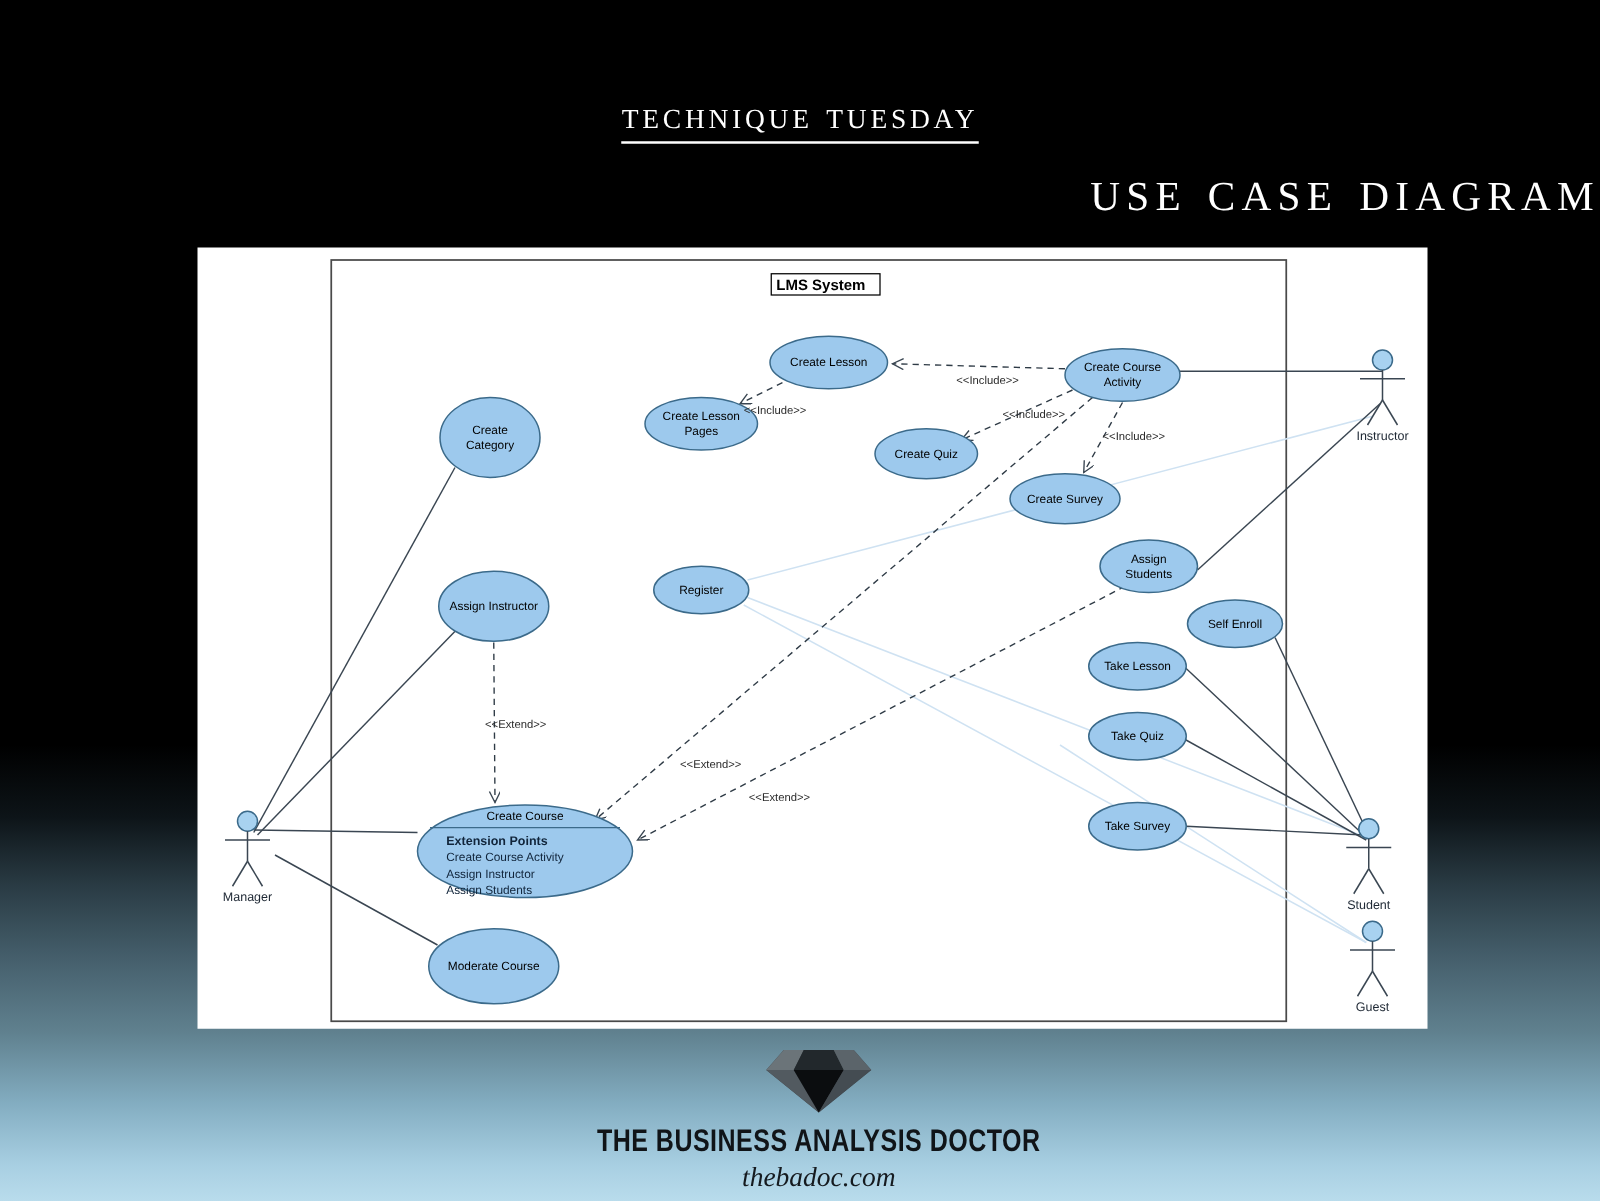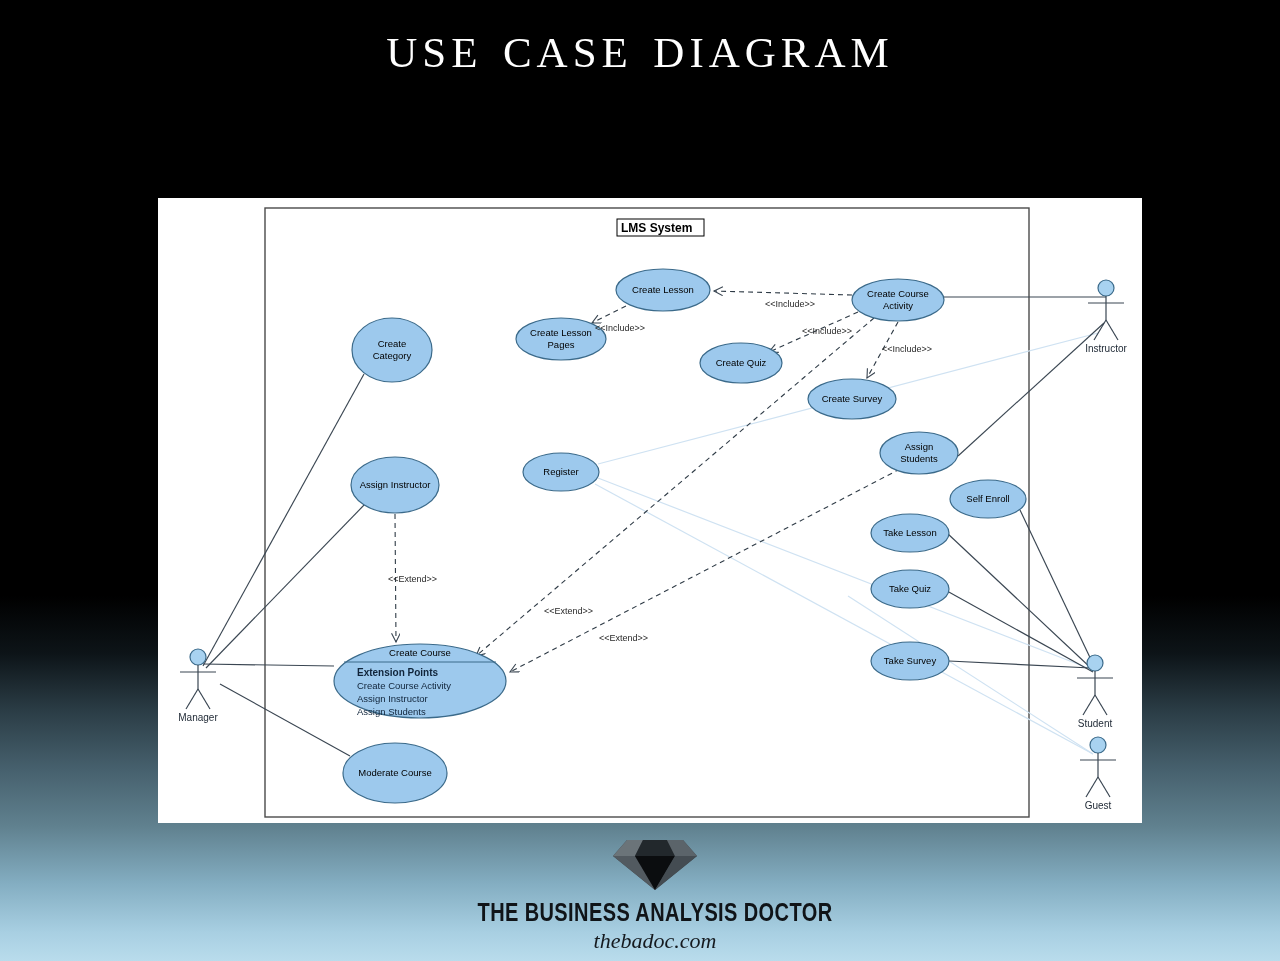--- a/index.html
+++ b/index.html
@@ -20,23 +20,23 @@
   .title-wrap{position:absolute;left:0;top:0;width:1280px;text-align:center;}
   .t-small{
     font-family:"Liberation Serif","DejaVu Serif",serif;
     color:#ffffff;font-size:31px;letter-spacing:3px;
     font-variant:small-caps;text-transform:lowercase;
     display:inline-block;margin-top:76px;
     border-bottom:2px solid #ffffff;padding-bottom:4px;line-height:1.05;
   }
   .t-big{
     font-family:"Liberation Serif","DejaVu Serif",serif;
-    color:#ffffff;font-size:62px;letter-spacing:5px;
+    color:#ffffff;font-size:47px;letter-spacing:5px;
     font-variant:small-caps;text-transform:lowercase;
-    display:block;margin-top:14px;line-height:1.05;
+    display:block;margin-top:14px;line-height:1.05;text-align:right;
   }
 
   
   #panel{
     position:absolute;left:158px;top:198px;width:984px;height:625px;
     background:#ffffff;
   }
   #panel svg{display:block;}
 
   
@@ -59,20 +59,21 @@
     font-family:"Liberation Serif","DejaVu Serif",serif;
     font-style:italic;font-size:22px;color:#151a1f;display:block;margin-top:1px;
   }
 </style>
 </head>
 <body>
 
 <div id="stage">
 
   <div class="title-wrap">
+    <span class="t-small">Technique Tuesday</span>
     <span class="t-big">Use Case  Diagram</span>
   </div>
 
   <div id="panel">
     <svg width="984" height="625" viewBox="0 0 984 625" xmlns="http://www.w3.org/2000/svg">
       <defs>
         <marker id="oarrow" markerWidth="11" markerHeight="11" refX="9" refY="4" orient="auto" markerUnits="strokeWidth">
           <path d="M1,0 L9,4 L1,8" fill="none" stroke="#3a4652" stroke-width="1"></path>
         </marker>
       </defs>

